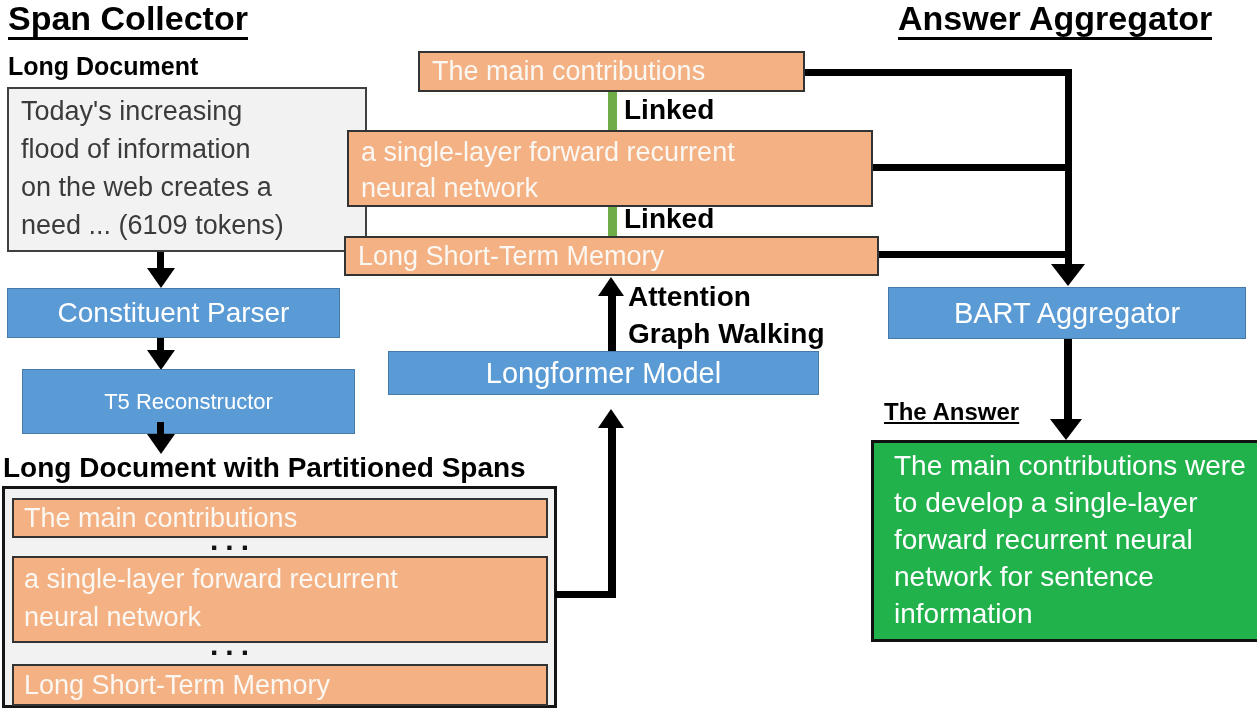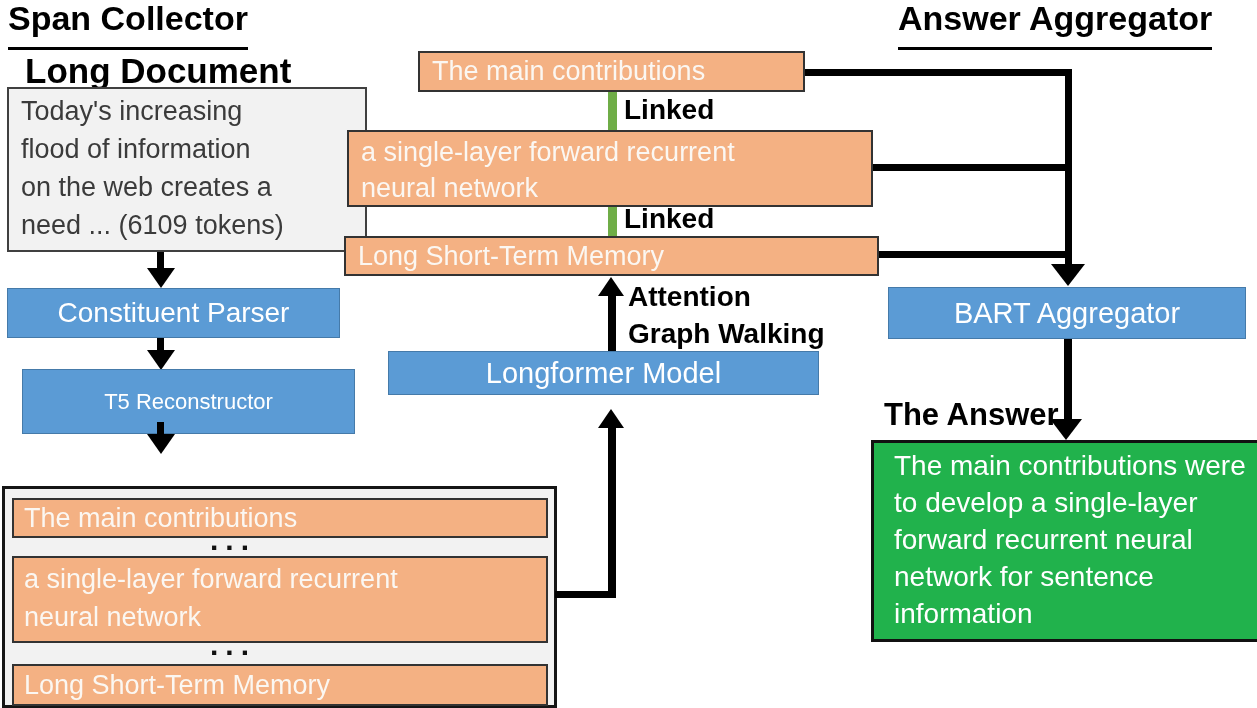--- a/index.html
+++ b/index.html
@@ -4,21 +4,21 @@
 <style>
   html,body{margin:0;padding:0;background:#fff;}
   #stage{
     position:relative;width:1257px;height:708px;overflow:hidden;
     font-family:"Liberation Sans","DejaVu Sans",sans-serif;
     color:#000;background:#fff;
   }
   .abs{position:absolute;box-sizing:border-box;}
   .title{
     font-size:34px;font-weight:bold;letter-spacing:0px;
-    border-bottom:3px solid #000;padding-bottom:12px;line-height:1.0;
+    border-bottom:3px solid #000;padding-bottom:2px;line-height:1.0;
     white-space:nowrap;
   }
   .sublabel{font-weight:bold;white-space:nowrap;line-height:1.05;}
   .graybox{background:#F2F2F2;border:2px solid #404040;color:#3b3b3b;}
   .bluebox{
     background:#5B9BD5;border:1px solid rgba(30,60,90,0.35);
     color:#fff;font-weight:normal;display:flex;align-items:center;justify-content:center;
     white-space:nowrap;
   }
   .orangebox{
@@ -34,40 +34,41 @@
   .dots{font-weight:900;font-size:30px;letter-spacing:7px;line-height:20px;text-align:center;color:#111;}
   .boldlabel{font-weight:bold;white-space:pre-line;line-height:1.33;}
 </style>
 </head>
 <body>
 
 <div id="stage">
 
   <div class="abs title" style="left:8px;top:1px;">Span Collector</div>
 
-  <div class="abs sublabel" style="left:25px;top:53px;font-size:35px;">Long Document</div>
+  <div class="abs sublabel" style="left:8px;top:53px;font-size:25px;">Long Document</div>
 
   <div class="abs graybox prewrap" style="left:7px;top:87px;width:360px;height:165px;font-size:27px;line-height:38px;padding:3px 12px;">Today's increasing
 flood of information
 on the web creates a
 need ... (6109 tokens)</div>
 
   <div class="abs shaft" style="left:157px;top:252px;width:7px;height:18px;"></div>
   <div class="abs head-down" style="left:147px;top:268px;"></div>
 
   <div class="abs bluebox" style="left:7px;top:288px;width:333px;height:50px;font-size:28px;">Constituent Parser</div>
 
   <div class="abs shaft" style="left:157px;top:338px;width:7px;height:14px;"></div>
   <div class="abs head-down" style="left:147px;top:350px;"></div>
 
   <div class="abs bluebox" style="left:22px;top:369px;width:333px;height:65px;font-size:22px;">T5 Reconstructor</div>
 
   <div class="abs shaft" style="left:157px;top:422px;width:7px;height:14px;"></div>
   <div class="abs head-down" style="left:147px;top:434px;"></div>
 
+  <div class="abs sublabel" style="left:3px;top:453px;font-size:28px;">Long Document with Partitioned Spans</div>
 
   <div class="abs" style="left:2px;top:486px;width:555px;height:222px;background:#F2F2F2;border:3px solid #151515;">
     <div class="abs orangebox" style="left:7px;top:9px;width:536px;height:40px;font-size:27px;line-height:36px;padding-left:10px;">The main contributions</div>
     <div class="abs dots" style="left:78px;top:41px;width:300px;height:20px;">...</div>
     <div class="abs orangebox" style="left:7px;top:67px;width:536px;height:87px;font-size:27px;line-height:38px;padding:2px 0 0 10px;">a single-layer forward recurrent
 neural network</div>
     <div class="abs dots" style="left:78px;top:146px;width:300px;height:20px;">...</div>
     <div class="abs orangebox" style="left:7px;top:175px;width:536px;height:42px;font-size:27px;line-height:38px;padding-left:10px;">Long Short-Term Memory</div>
   </div>
 
@@ -103,21 +104,21 @@
   <div class="abs shaft" style="left:879px;top:251px;width:193px;height:7px;"></div>
   <div class="abs shaft" style="left:1065px;top:69px;width:7px;height:197px;"></div>
   <div class="abs" style="left:1051px;top:264px;width:0;height:0;border-left:17px solid transparent;border-right:17px solid transparent;border-top:22px solid #000;"></div>
 
 
   <div class="abs bluebox" style="left:888px;top:287px;width:358px;height:52px;font-size:29px;">BART Aggregator</div>
 
   <div class="abs shaft" style="left:1064px;top:339px;width:8px;height:81px;"></div>
   <div class="abs" style="left:1050px;top:419px;width:0;height:0;border-left:16px solid transparent;border-right:16px solid transparent;border-top:21px solid #000;"></div>
 
-  <div class="abs sublabel" style="left:884px;top:399px;font-size:31px;">The Answer</div>
+  <div class="abs sublabel" style="left:884px;top:399px;font-size:24px;text-decoration:underline;">The Answer</div>
 
   <div class="abs greenbox" style="left:843px;top:440px;width:406px;height:202px;font-size:28px;line-height:37px;padding:4px 20px;margin-left:28px;">The main contributions were
 to develop a single-layer
 forward recurrent neural
 network for sentence
 information</div>
 
 </div>
 
 </body></html>

